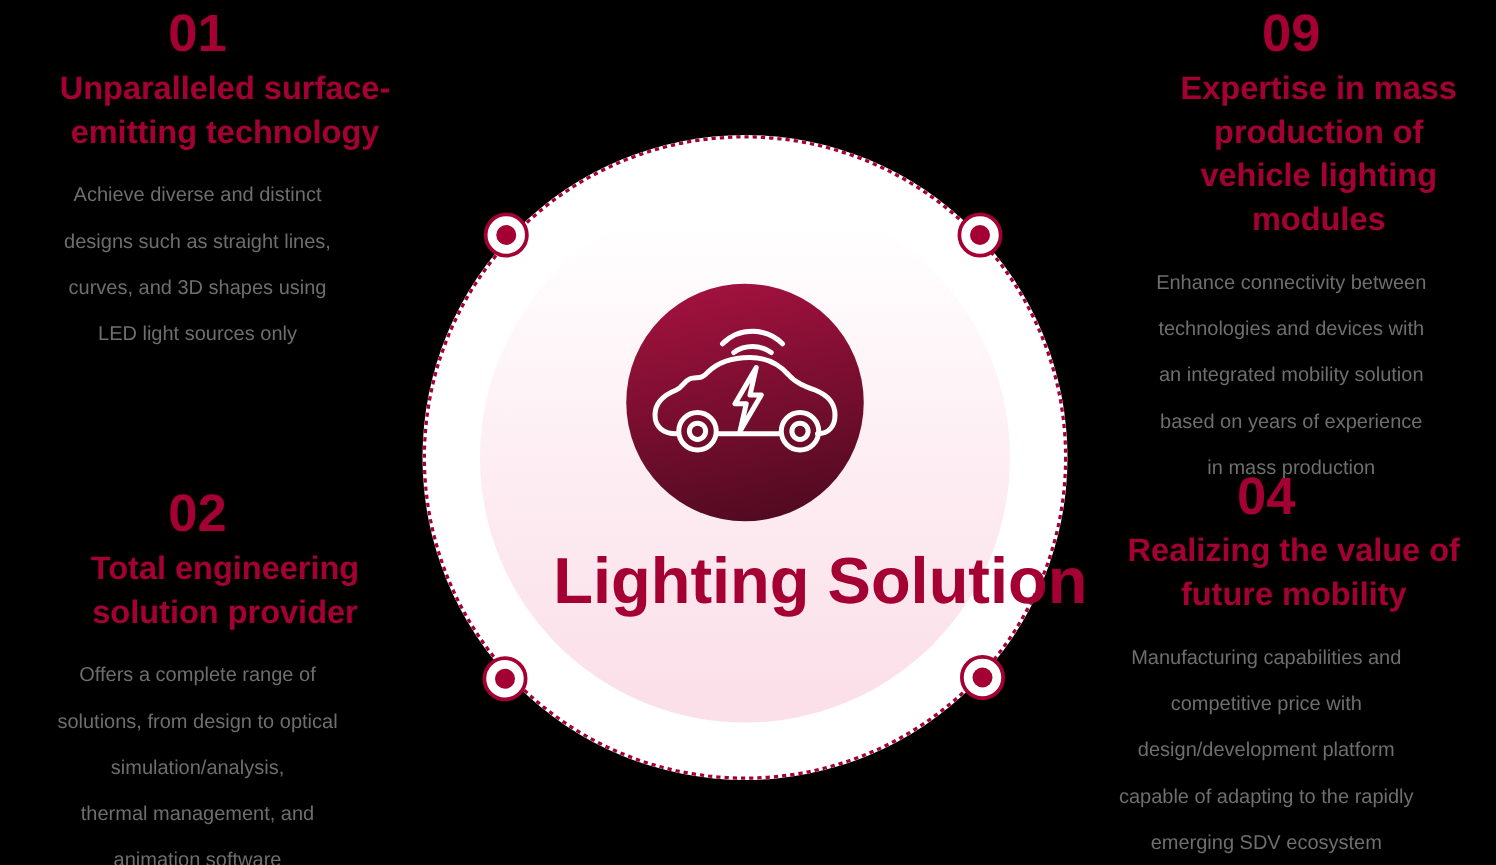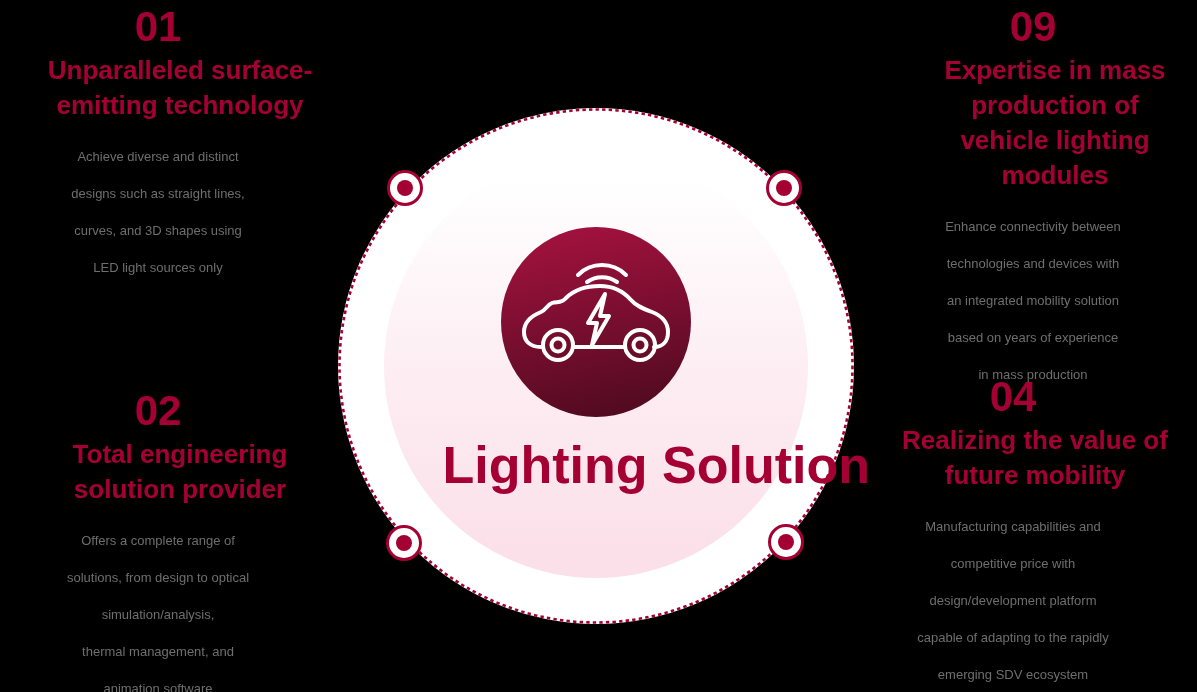--- a/index.html
+++ b/index.html
@@ -30,21 +30,21 @@
     margin-top: 3px;
     font-size: 26px;
     font-weight: bold;
     line-height: 35px;
     color: var(--accent);
     white-space: pre-line;
     padding-left: 44px;
   }
   .sec-body {
     margin-top: 15px;
-    font-size: 13px;
+    font-size: 16px;
     line-height: 37px;
     color: var(--gray);
     white-space: pre-line;
   }
 
   
   .hub {
     position: absolute;
     left: 338px; top: 108px;
     width: 516px; height: 516px;

